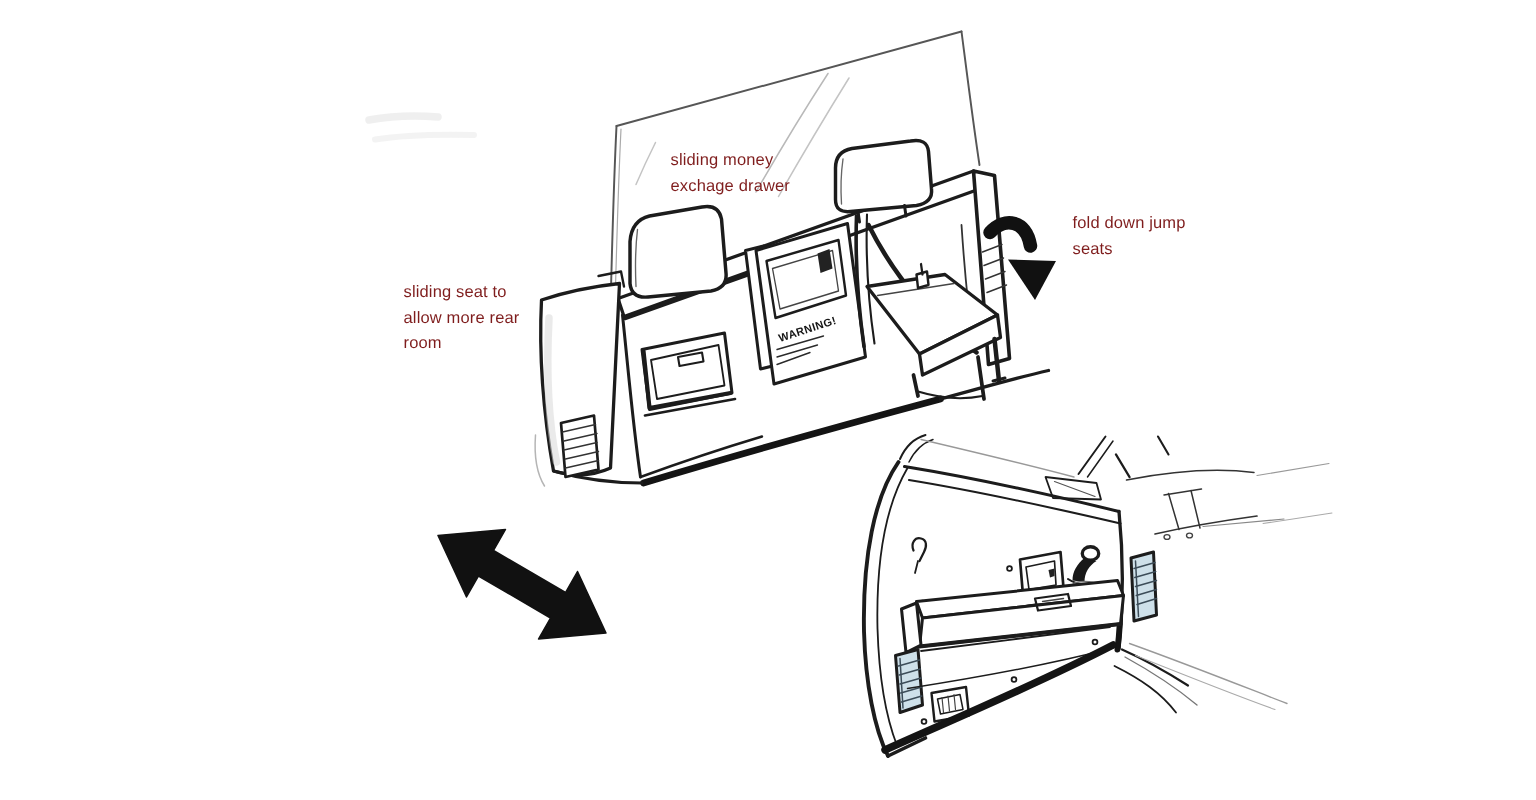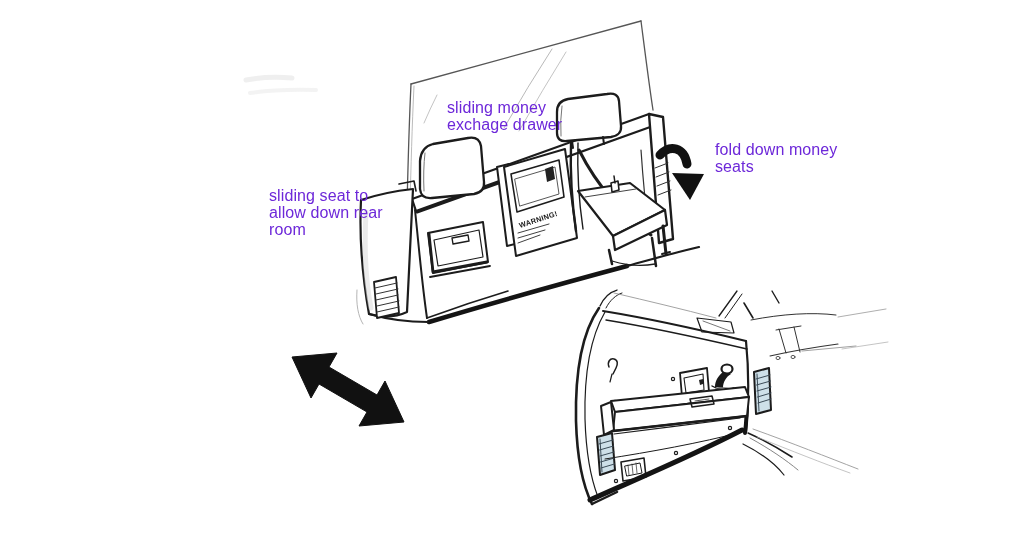--- a/index.html
+++ b/index.html
@@ -6,23 +6,23 @@
   .canvas{
     position:relative;
     width:1024px;height:533px;
     background:#ffffff;
     overflow:hidden;
     font-family:"Liberation Sans", sans-serif;
   }
   .sketch-svg{position:absolute;left:0;top:0;width:1024px;height:533px;}
   .label{
     position:absolute;
-    font-size:16px;
+    font-size:11px;
     line-height:17px;
-    color:#6d28d9;
+    color:#7f1d1d;
     white-space:pre-line;
     letter-spacing:0.1px;
   }
 </style>
 </head>
 <body>
 
 <div class="canvas">
 
   <svg class="sketch-svg" viewBox="0 0 1024 533">
@@ -182,21 +182,21 @@
       <path d="M743,444 C761,453 774,462 784,475" stroke="#1c1c1c" stroke-width="1.2"></path>
       <path d="M750,438 C770,449 786,460 798,470" stroke="#777777" stroke-width="0.9"></path>
       <path d="M753,429 C792,443 827,457 858,469" stroke="#999999" stroke-width="0.9"></path>
       <path d="M757,437 C792,451 822,463 850,473" stroke="#aaaaaa" stroke-width="0.7"></path>
     </g>
   </svg>
 
   <div class="label" style="left:447px;top:99px">sliding money
 exchage drawer</div>
 
-  <div class="label" style="left:715px;top:141px">fold down money
+  <div class="label" style="left:715px;top:141px">fold down jump
 seats</div>
 
   <div class="label" style="left:269px;top:187px">sliding seat to
-allow down rear
+allow more rear
 room</div>
 
 
 </div>
 
 </body></html>

